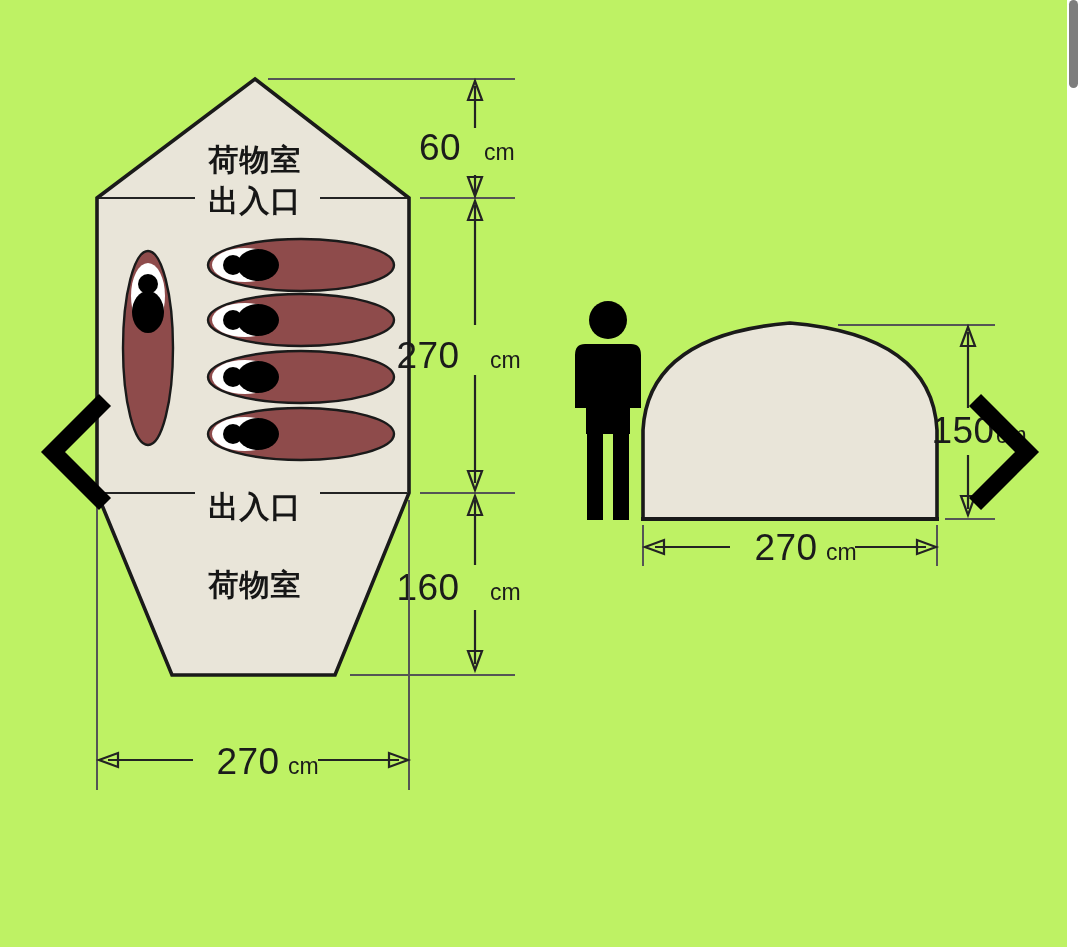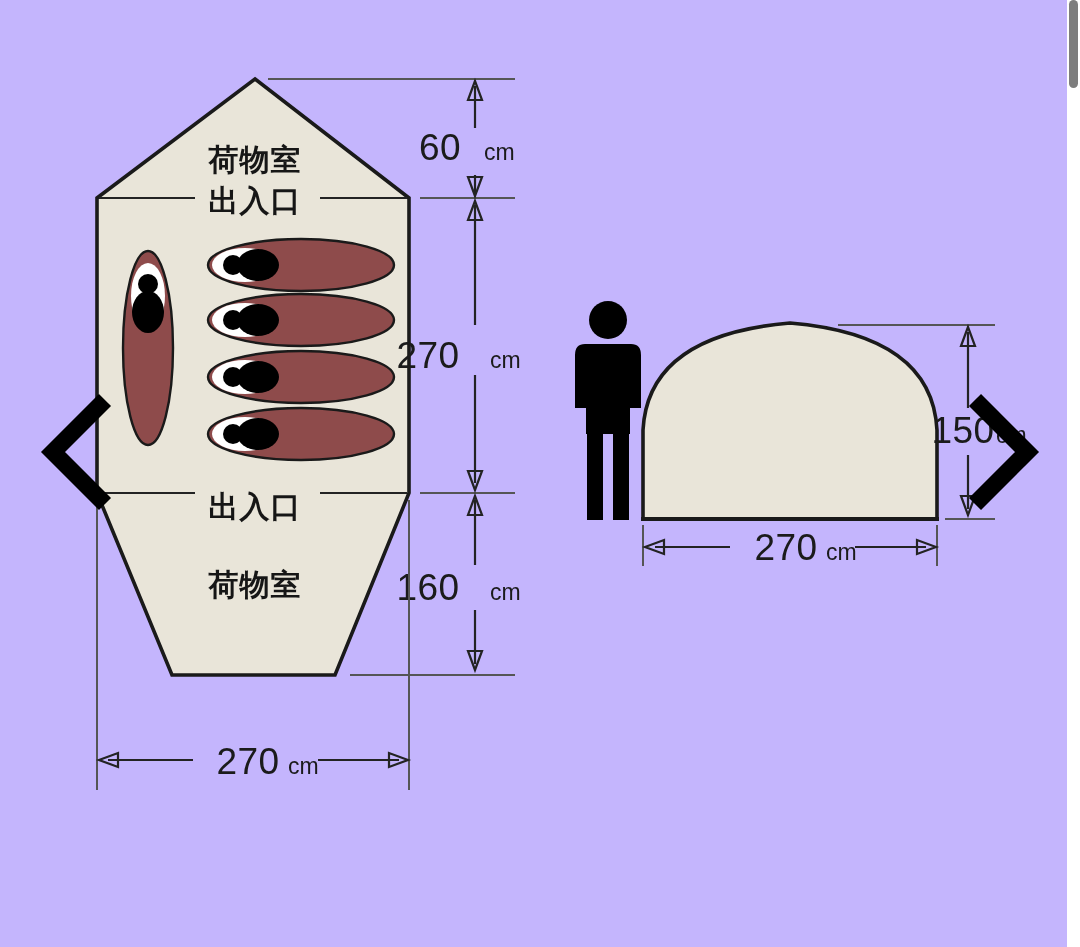--- a/index.html
+++ b/index.html
@@ -5,21 +5,21 @@
   * { box-sizing: border-box; }
   html, body {
     margin: 0; padding: 0;
     background: #ffffff;
     font-family: "Liberation Sans", sans-serif;
   }
   #viewport {
     position: relative;
     width: 1080px;
     height: 947px;
-    background: #c4b5fd;
+    background: #bef264;
     overflow: hidden;
   }
   #diagram-svg {
     position: absolute;
     left: 0; top: 0;
     width: 1080px;
     height: 947px;
     display: block;
   }
   .dim-text {

